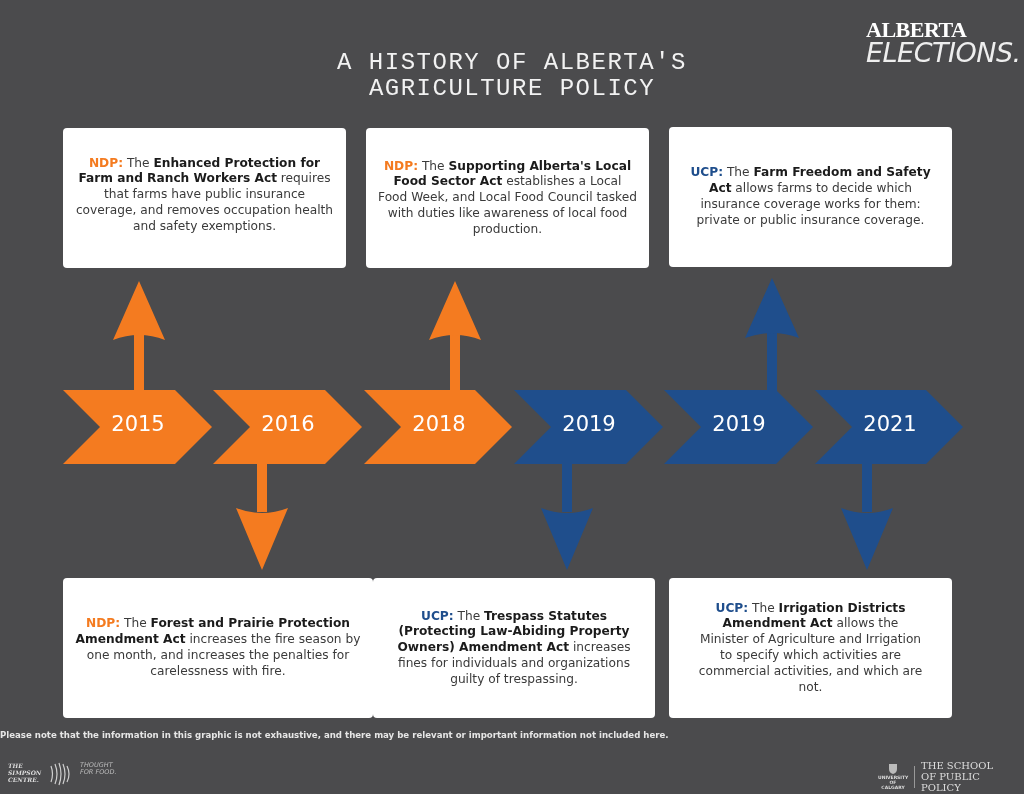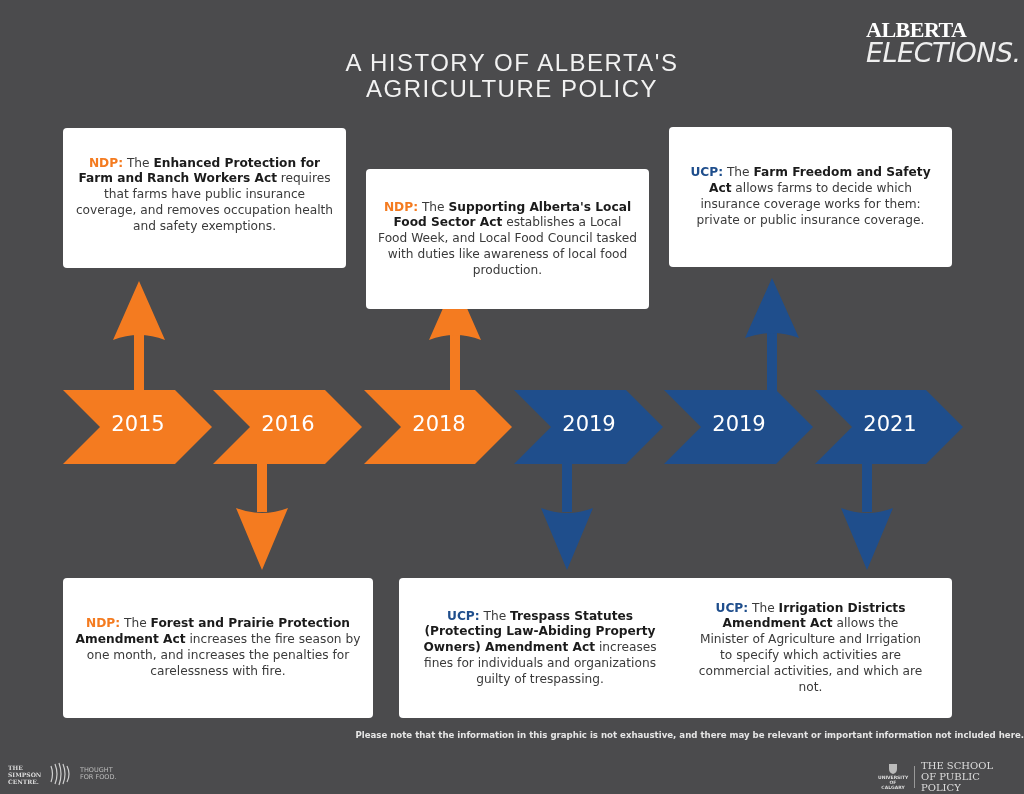--- a/index.html
+++ b/index.html
@@ -2,21 +2,21 @@
 <html><head>
 <meta charset="utf-8">
 <style>
   html, body { margin:0; padding:0; }
   body {
     width:1024px; height:794px; background:#4b4b4d; position:relative; overflow:hidden;
     font-family:"DejaVu Sans", sans-serif;
   }
   .title {
     position:absolute; left:262px; top:50px; width:500px; text-align:center;
-    font-family:Liberation Sans, sans-serif; color:#f2f2f2; font-size:24px; line-height:26px;
+    font-family:Liberation Mono, monospace; color:#f2f2f2; font-size:24px; line-height:26px;
     letter-spacing:1.5px;
   }
   .title div { white-space:nowrap; }
   .brand { position:absolute; left:866px; top:18px; width:150px; color:#fff; }
   .brand .b1 { font-family:Liberation Serif, serif; font-weight:bold; font-size:22px; line-height:24px; letter-spacing:-0.5px; }
   .brand .b2 { font-family:"DejaVu Sans", sans-serif; font-style:italic; font-size:27px; line-height:22px; font-weight:300; letter-spacing:-0.5px; color:#eee;}
   .card {
     position:absolute; background:#fff; border-radius:4px;
     display:flex; align-items:center; justify-content:center; text-align:center;
     box-sizing:border-box; padding:6px 12px;
@@ -24,24 +24,24 @@
   }
   .card b { color:#1b1b1b; }
   .party-ndp { color:#f47b20; font-weight:bold; }
   .party-ucp { color:#1f4e8c; font-weight:bold; }
   svg.timeline { position:absolute; left:0; top:0; }
   .year {
     position:absolute; color:#fff; font-family:"DejaVu Sans", sans-serif; font-size:21px;
     width:100px; text-align:center; top:412px;
   }
   .note {
-    position:absolute; left:0; width:1024px; top:730px; text-align:right;
+    position:absolute; left:0; width:1024px; top:730px; text-align:left;
     color:#e6e6e6; font-size:8.6px; font-weight:bold; font-family:"DejaVu Sans", sans-serif;
   }
-  .logo-left { position:absolute; left:8px; top:762px; display:flex; align-items:center; gap:6px; color:#cfcfcf; }
+  .logo-left { position:absolute; left:8px; top:762px; display:flex; gap:6px; color:#cfcfcf;font-style:italic; }
   .logo-left .simpson { font-family:"DejaVu Serif", serif; font-weight:bold; font-size:6px; line-height:7px; color:#ddd; }
   .logo-left .tff { font-size:6.5px; line-height:7px; color:#bdbdbd; }
   .logo-right { position:absolute; left:878px; top:760px; display:flex; align-items:center; gap:6px; color:#ddd; }
   .logo-right .uc { font-size:4.5px; line-height:5px; text-align:center; font-weight:bold; }
   .logo-right .sep { width:1px; height:22px; background:#999; }
   .logo-right .spp { font-family:"DejaVu Serif", serif; font-size:10px; line-height:11px; }
 </style>
 </head>
 <body>
 
@@ -97,39 +97,39 @@
 <div class="year" style="left:539px">2019</div>
 <div class="year" style="left:689px">2019</div>
 <div class="year" style="left:840px">2021</div>
 
 <div class="card" style="left:63px; top:128px; width:283px; height:140px; padding-top:0;">
   <div>
     <span class="party-ndp">NDP:</span><span> The </span><b>Enhanced Protection for Farm and Ranch Workers Act</b><span> requires that farms have public insurance coverage, and removes occupation health and safety exemptions.</span>
   </div>
 </div>
 
-<div class="card" style="left:366px; top:128px; width:283px; height:140px;margin-top:41px;">
+<div class="card" style="left:366px; top:128px; width:283px; height:140px;">
   <div>
     <span class="party-ndp">NDP:</span><span> The </span><b>Supporting Alberta's Local Food Sector Act</b><span> establishes a Local Food Week, and Local Food Council tasked with duties like awareness of local food production.</span>
   </div>
 </div>
 
 <div class="card" style="left:669px; top:127px; width:283px; height:140px; padding:6px 14px;">
   <div>
     <span class="party-ucp">UCP:</span><span> The </span><b>Farm Freedom and Safety Act</b><span> allows farms to decide which insurance coverage works for them: private or public insurance coverage.</span>
   </div>
 </div>
 
 <div class="card" style="left:63px; top:578px; width:310px; height:140px;">
   <div>
     <span class="party-ndp">NDP:</span><span> The </span><b>Forest and Prairie Protection Amendment Act</b><span> increases the fire season by one month, and increases the penalties for carelessness with fire.</span>
   </div>
 </div>
 
-<div class="card" style="left:373px; top:578px; width:282px; height:140px; padding:6px 12px;margin-left:26px;">
+<div class="card" style="left:373px; top:578px; width:282px; height:140px; padding:6px 12px;">
   <div>
     <span class="party-ucp">UCP:</span><span> The </span><b>Trespass Statutes (Protecting Law-Abiding Property Owners) Amendment Act</b><span> increases fines for individuals and organizations guilty of trespassing.</span>
   </div>
 </div>
 
 <div class="card" style="left:669px; top:578px; width:283px; height:140px; padding:6px 28px;">
   <div>
     <span class="party-ucp">UCP:</span><span> The </span><b>Irrigation Districts Amendment Act</b><span> allows the Minister of Agriculture and Irrigation to specify which activities are  commercial activities, and which are not.</span>
   </div>
 </div>

